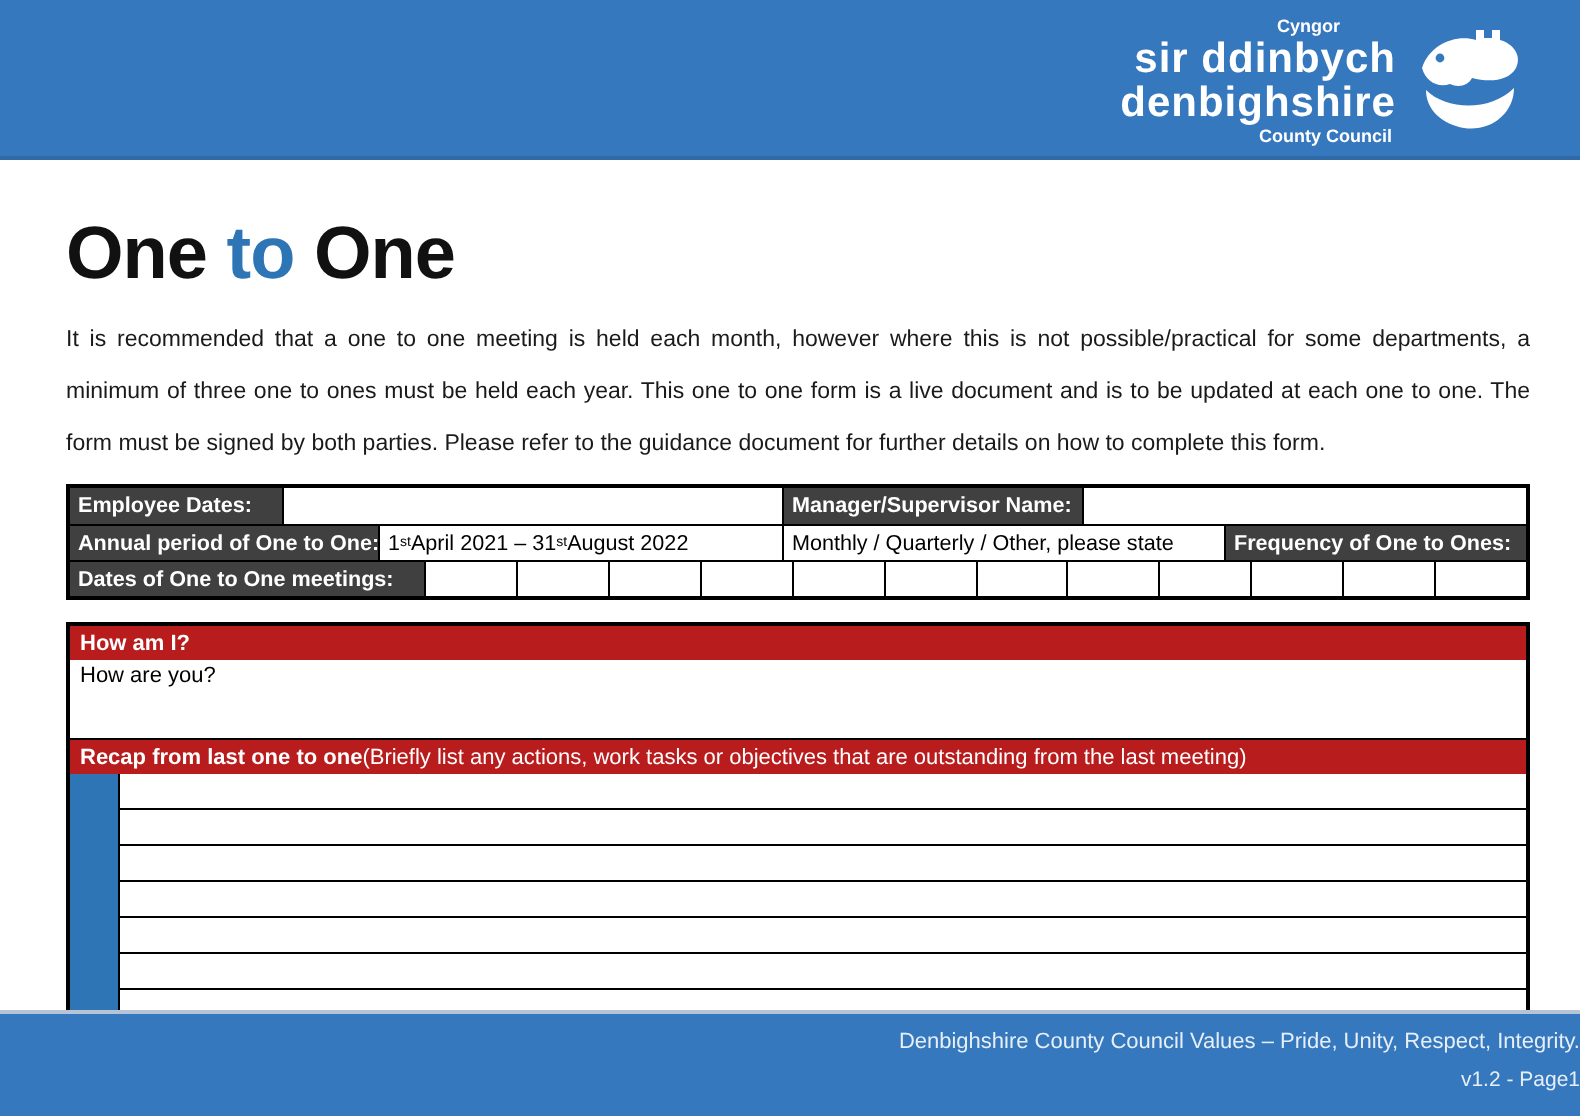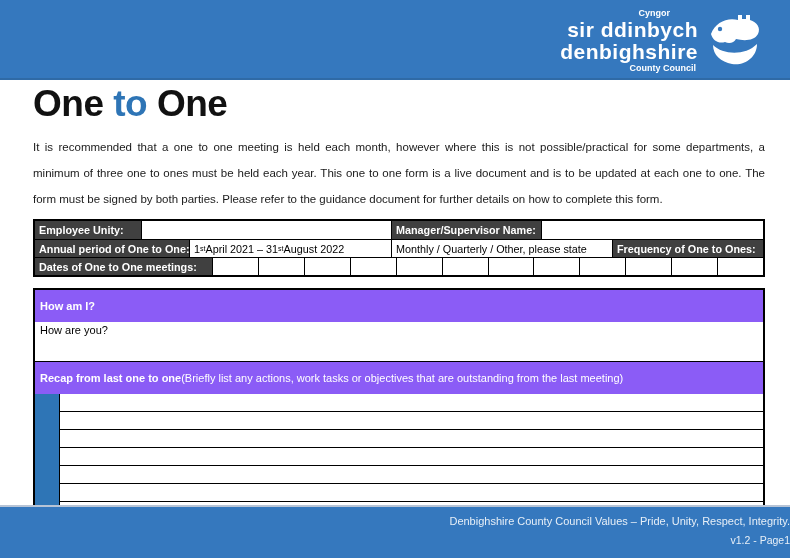--- a/index.html
+++ b/index.html
@@ -11,42 +11,42 @@
   .banner { height:80px; background:#3578be; border-bottom:2px solid #2f6aa6; position:relative; }
   .logo { position:absolute; top:9px; right:26px; display:flex; align-items:center; }
   .logo-text { text-align:right; color:#fff; line-height:1; margin-right:6px; }
   .logo-cyngor { font-size:9px; font-weight:bold; padding-right:28px; display:block; margin-bottom:1px; }
   .logo-welsh, .logo-eng { font-size:21px; font-weight:bold; letter-spacing:0.5px; display:block; }
   .logo-eng { margin-top:1px; }
   .logo-sub { font-size:9px; font-weight:bold; padding-right:2px; display:block; margin-top:2px; }
 
   
   .content { padding:0 25px 0 33px; }
-  h1.title { margin-top:3px; font-size:37px; font-weight:bold; color:#111; letter-spacing:-0.5px; }
+  h1.title { margin-top:26px; font-size:37px; font-weight:bold; color:#111; letter-spacing:-0.5px; }
   h1.title .accent { color:#2e75b6; }
   .intro { margin-top:9px; font-size:11.5px; line-height:26px; color:#1a1a1a; text-align:justify; }
 
   
   .t1 { border:2px solid #000; margin-top:7px; }
   .t1-row { display:flex; height:18px; }
   .t1-row + .t1-row { border-top:1px solid #000; }
   .cell { display:flex; align-items:center; padding:0 4px; font-size:10.8px;
           border-right:1px solid #000; overflow:hidden; white-space:nowrap; }
   .cell:last-child { border-right:none; }
   .cell.hd { background:#404040; color:#fff; font-weight:bold; }
   .w1 { width:107px; } .w2 { width:250px; } .w3 { width:150px; } .wf { flex:1; }
   .w2b { width:155px; } .w2c { width:202px; }
   .w3h { width:178px; }
   .date-cell { flex:1; border-right:1px solid #000; }
   .date-cell:last-child { border-right:none; }
   sup { font-size:7px; vertical-align:super; line-height:0; }
 
   
   .hblock { border:2px solid #000; margin-top:11px; }
-  .bar-h { background:#8b5cf6; color:#fff; font-size:11px; padding:2px 5px; height:32px;
+  .bar-h { background:#b91c1c; color:#fff; font-size:11px; padding:2px 5px; height:17px;
            display:flex; align-items:center; white-space:nowrap; overflow:hidden; }
   .bar-h .b { font-weight:bold; }
   .hbody { height:40px; font-size:11px; padding:2px 5px; border-bottom:1px solid #000; }
   .lined { display:flex; }
   .blue-col { width:25px; background:#2e75b6; border-right:1.5px solid #000; }
   .lrows { flex:1; display:flex; flex-direction:column; }
   .lrow { height:18px; border-bottom:1.5px solid #000; }
   .lrow:last-child { border-bottom:none; }
 
   
@@ -79,21 +79,21 @@
   </div>
 
   <div class="content">
 
     <h1 class="title"><span>One </span><span class="accent">to</span><span> One</span></h1>
 
     <p class="intro">It is recommended that a one to one meeting is held each month, however where this is not possible/practical for some departments, a minimum of three one to ones must be held each year.  This one to one form is a live document and is to be updated at each one to one. The form must be signed by both parties.  Please refer to the guidance document for further details on how to complete this form.</p>
 
     <div class="t1">
       <div class="t1-row">
-        <div class="cell hd w1">Employee Unity:</div>
+        <div class="cell hd w1">Employee Dates:</div>
         <div class="cell w2"></div>
         <div class="cell hd w3">Manager/Supervisor Name:</div>
         <div class="cell wf"></div>
       </div>
       <div class="t1-row">
         <div class="cell hd w2b">Annual period of One to One:</div>
         <div class="cell w2c">
             <span>1</span>
             <sup>st</sup>
             <span> April 2021 – 31</span>

